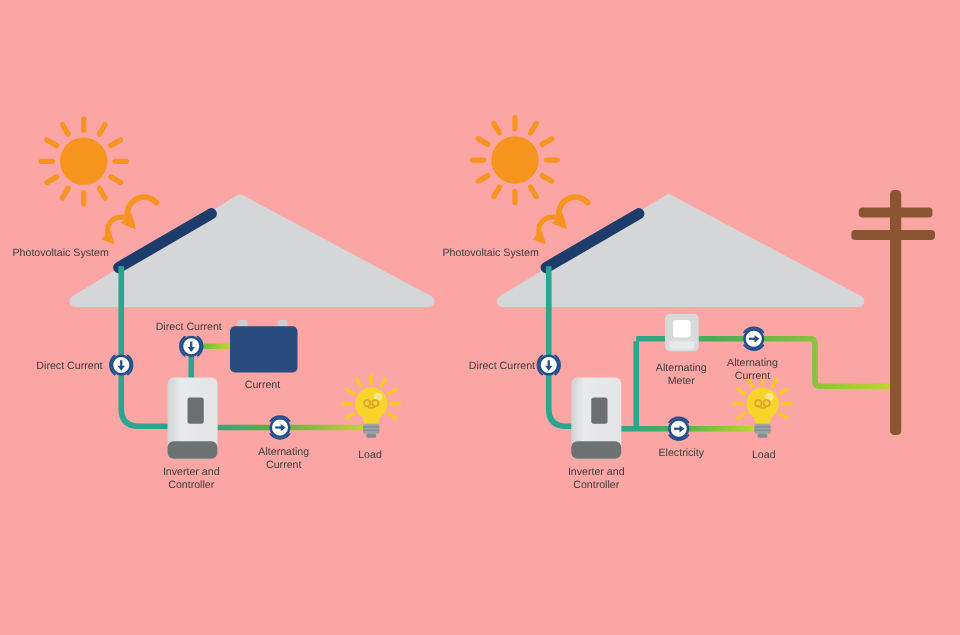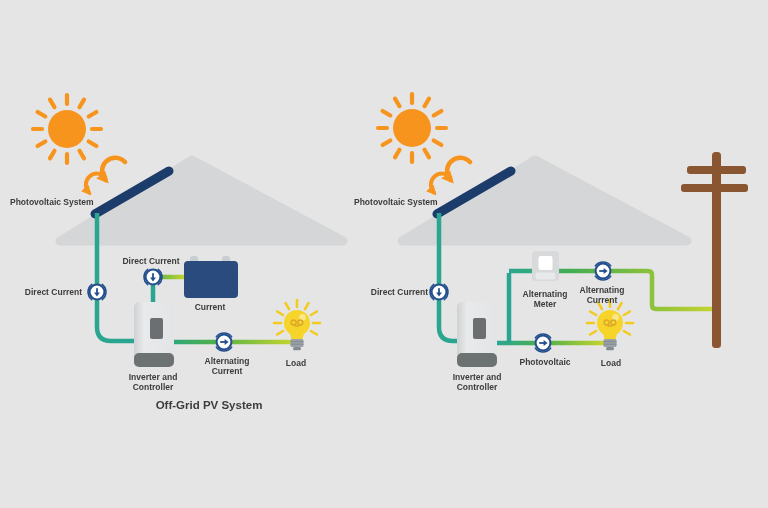--- a/index.html
+++ b/index.html
@@ -1,17 +1,17 @@
 <!DOCTYPE html>
 <html style="--c-sun: #F7941E; --c-roof: #D5D6D7; --c-panel: #1C3C6B; --c-wire_dc: #2AA690; --c-wire_green: #4FB04A; --c-wire_yellow: #C6D42F; --c-battery: #2A4B7D; --c-battery_terminal: #C9CED2; --c-inverter_dark: #6C7271; --c-inverter_display: #6B6F72; --c-meter_body: #D7D9DA; --c-meter_tab: #E8E9EA; --c-bulb: #F6D42A; --c-bulb_ray: #F2CB1D; --c-bulb_base: #9AA1A7; --c-bulb_base_dark: #848C93; --c-pole: #8A5632; --c-indicator: #234E8D; --c-text: #3C3C3C;"><head>
 <meta charset="utf-8">
 <style>
   html,body{margin:0;padding:0;background:#fff;}
-  .canvas{position:relative;width:768px;height:508px;background:#e5e5e5;overflow:hidden;
-          font-family:"Liberation Sans",sans-serif;font-weight:bold;}
+  .canvas{position:relative;width:768px;height:508px;background:#fca5a5;overflow:hidden;
+          font-family:"Liberation Sans",sans-serif;}
   .layer{position:absolute;left:0;top:0;}
   .lbl{position:absolute;font-size:8.5px;line-height:1.2;color:var(--c-text,#3c3c3c);}
   .center{text-align:center;}
   .rightalign{text-align:right;}
   .nowrap{white-space:nowrap;}
   .cap{font-size:11.5px;}
   
   .f-sun{fill:var(--c-sun);} .s-sun{stroke:var(--c-sun);}
   .f-roof{fill:var(--c-roof);stroke:var(--c-roof);}
   .s-panel{stroke:var(--c-panel);}
@@ -181,22 +181,21 @@
     </g>
   </svg>
 
   <div class="lbl nowrap" style="left:10px;top:197px;">Photovoltaic System</div>
   <div class="lbl rightalign nowrap" style="left:20px;top:287px;width:62px;">Direct Current</div>
   <div class="lbl center nowrap" style="left:121px;top:256px;width:60px;">Direct Current</div>
   <div class="lbl center" style="left:185px;top:302px;width:50px;">Current</div>
   <div class="lbl center" style="left:123px;top:372px;width:60px;">Inverter and Controller</div>
   <div class="lbl center" style="left:201px;top:356px;width:52px;">Alternating Current</div>
   <div class="lbl center" style="left:276px;top:358px;width:40px;">Load</div>
-  <div class="lbl cap center nowrap" style="left:129px;top:399px;width:160px;">Off-Grid PV System</div>
 
   <div class="lbl nowrap" style="left:354px;top:197px;">Photovoltaic System</div>
   <div class="lbl rightalign nowrap" style="left:366px;top:287px;width:62px;">Direct Current</div>
   <div class="lbl center" style="left:521px;top:289px;width:48px;">Alternating Meter</div>
   <div class="lbl center" style="left:576px;top:285px;width:52px;">Alternating Current</div>
-  <div class="lbl center nowrap" style="left:513px;top:357px;width:64px;">Photovoltaic</div>
+  <div class="lbl center nowrap" style="left:513px;top:357px;width:64px;">Electricity</div>
   <div class="lbl center" style="left:447px;top:372px;width:60px;">Inverter and Controller</div>
   <div class="lbl center" style="left:591px;top:358px;width:40px;">Load</div>
 </div>
 
 </body></html>

